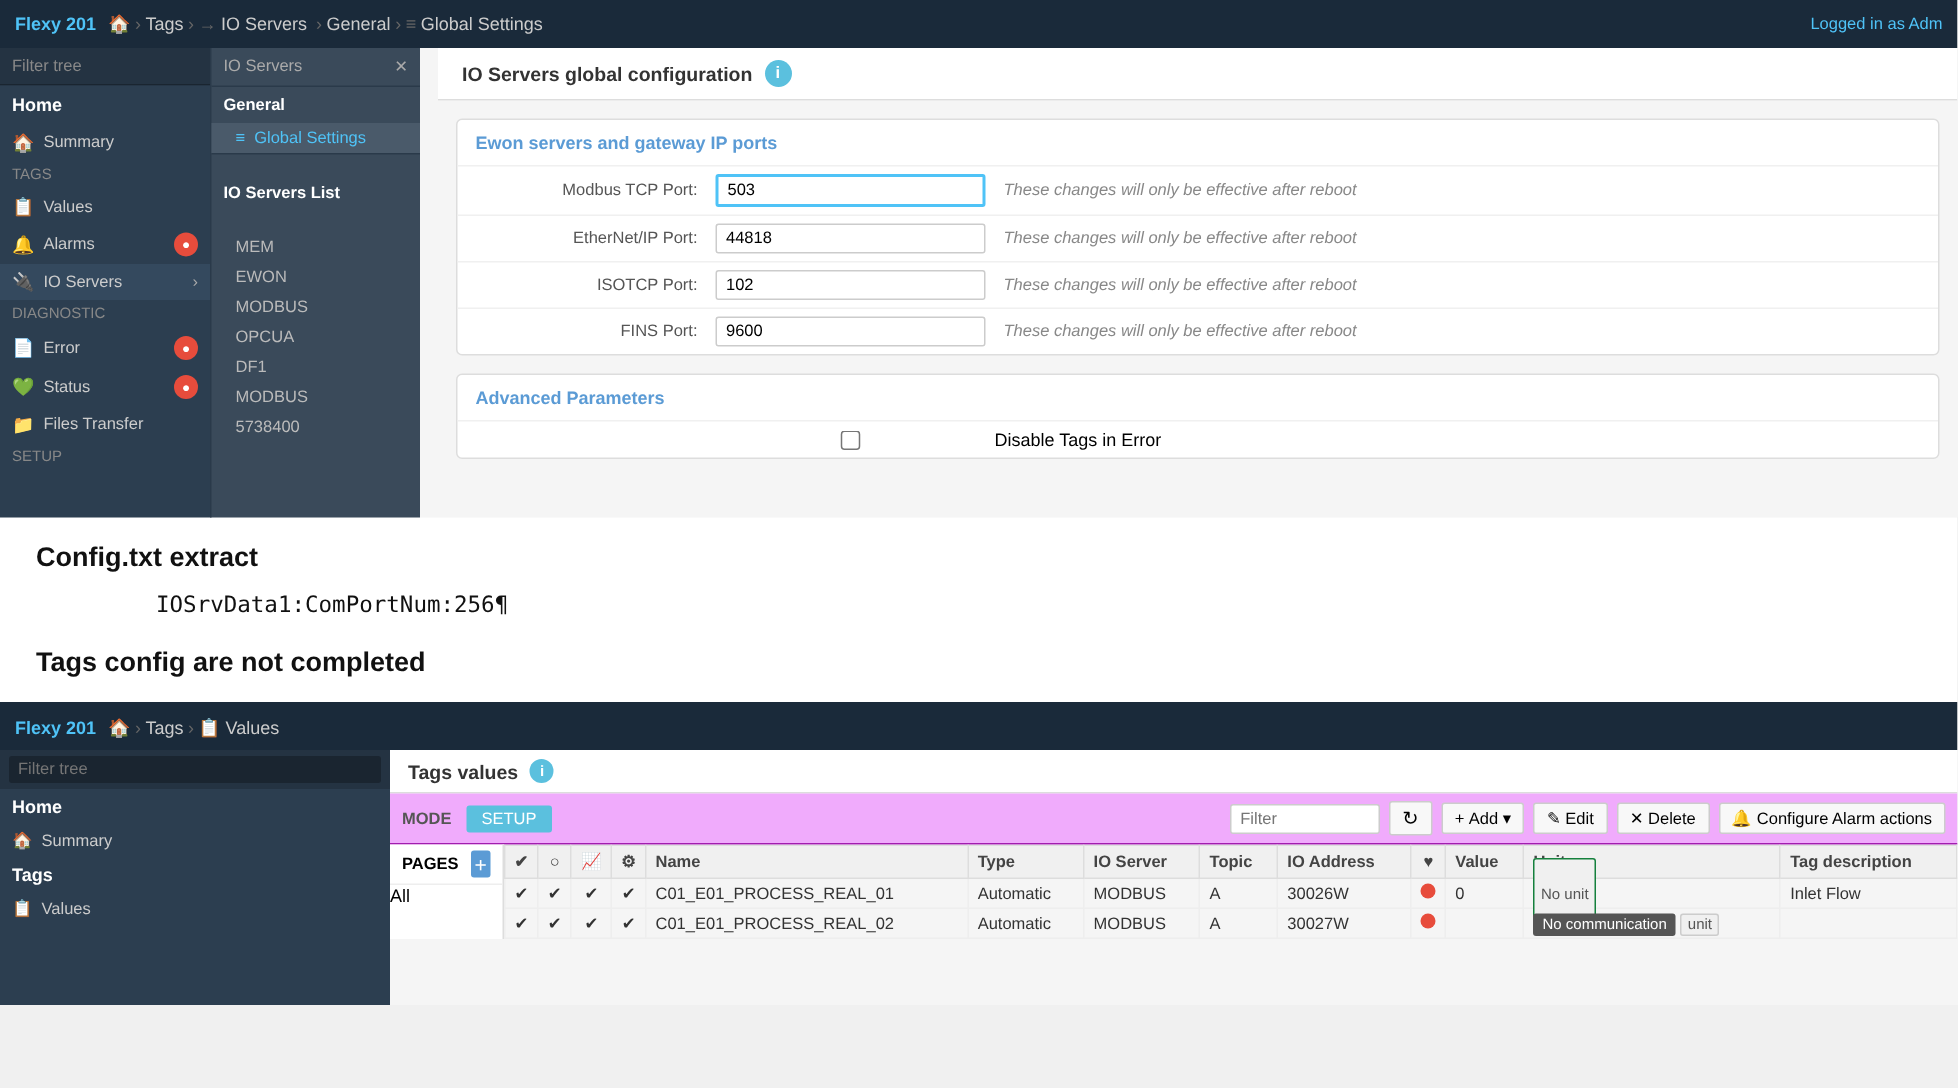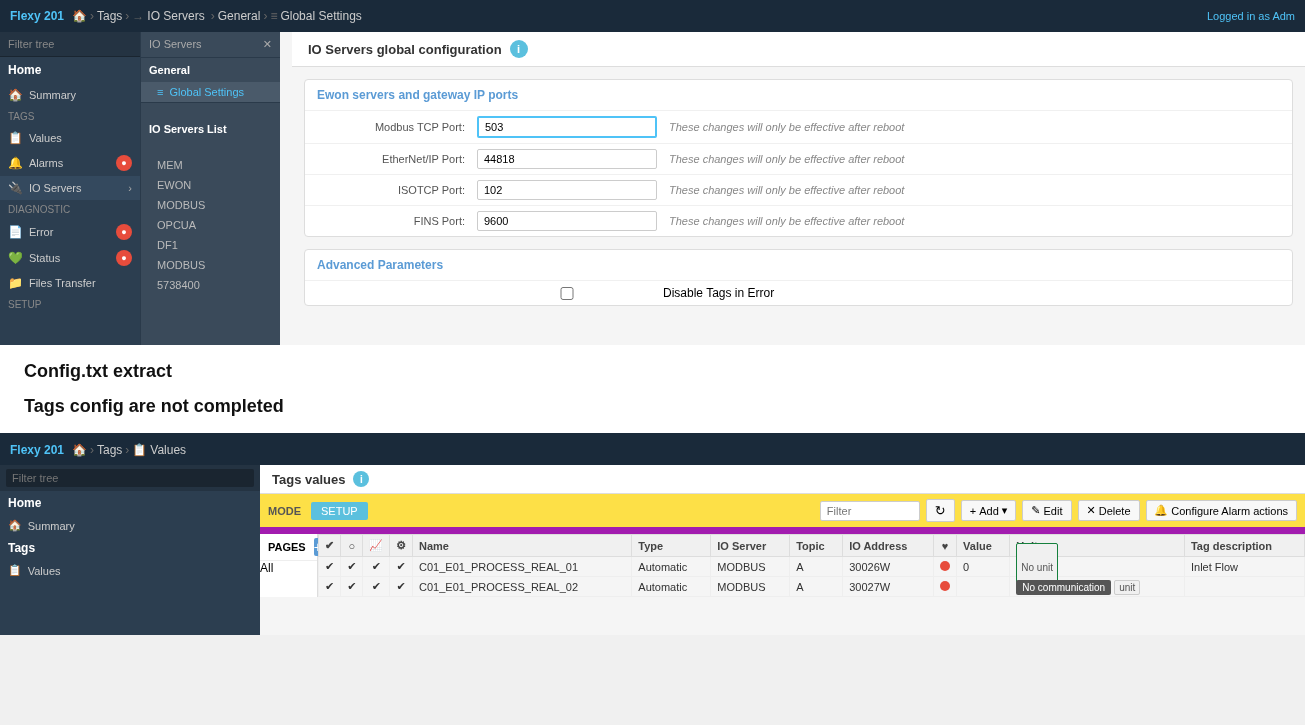--- a/index.html
+++ b/index.html
@@ -357,26 +357,26 @@
       gap: 8px;
     }
 
     .bottom-main-header .title {
       font-size: 13px;
       font-weight: bold;
       color: #333;
     }
 
     .toolbar {
-      background: #fde047;
+      background: #f0abfc;
       padding: 5px 8px;
       display: flex;
       align-items: center;
       gap: 6px;
-      border-bottom: 7px solid #a21caf;
+      border-bottom: 1px solid #a21caf;
     }
 
     .toolbar .mode-label {
       font-size: 11px;
       font-weight: bold;
       color: #555;
       margin-right: 4px;
     }
 
     .toolbar .btn-setup {
@@ -658,20 +658,21 @@
           </div>
         </div>
       </div>
     </div>
   </div>
 </div>
 
 <div class="text-section">
   <div class="config-title">Config.txt extract</div>
   <div class="config-text">
+    <div style="font-family:monospace;font-size:15px;">IOSrvData1:ComPortNum:256¶</div>
   </div>
   <div class="tags-title" style="margin-top:14px;">Tags config are not completed</div>
 </div>
 
 <div class="bottom-section">
 
   <div class="bottom-navbar">
     <span style="color:#4fc3f7;font-weight:bold;margin-right:8px;">Flexy 201</span>
     <span>🏠</span>
     <span style="color:#666;margin:0 3px;">›</span>
@@ -730,21 +731,21 @@
           <span>Delete</span>
         </button>
         <button class="btn">
           <span>🔔</span>
           <span>Configure Alarm actions</span>
         </button>
       </div>
 
       <div style="display:flex;">
 
-        <div style="width:58px;border-right:1px solid #ddd;background:#fff;">
+        <div style="width:76px;border-right:1px solid #ddd;background:#fff;">
           <div class="pages-row">
             <span>PAGES</span>
             <button class="plus-btn">+</button>
           </div>
           <div class="all-label">All</div>
         </div>
 
         <div style="flex:1;overflow-x:auto;">
           <table class="data-table">
             <thead>

